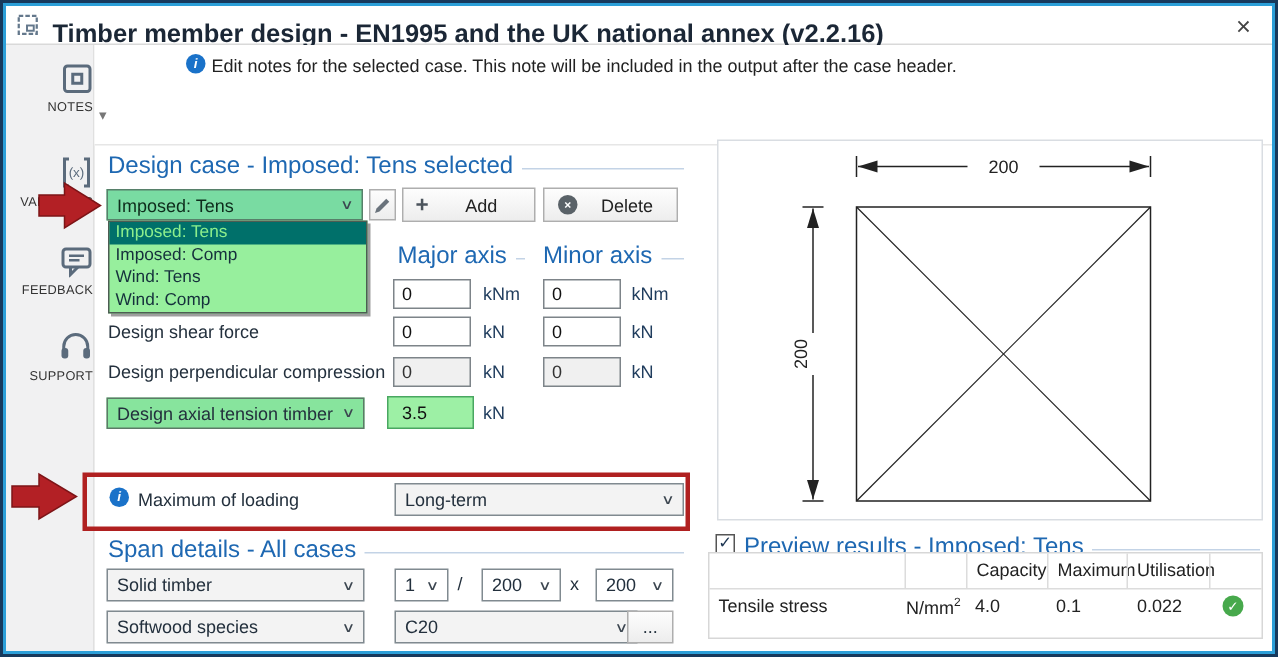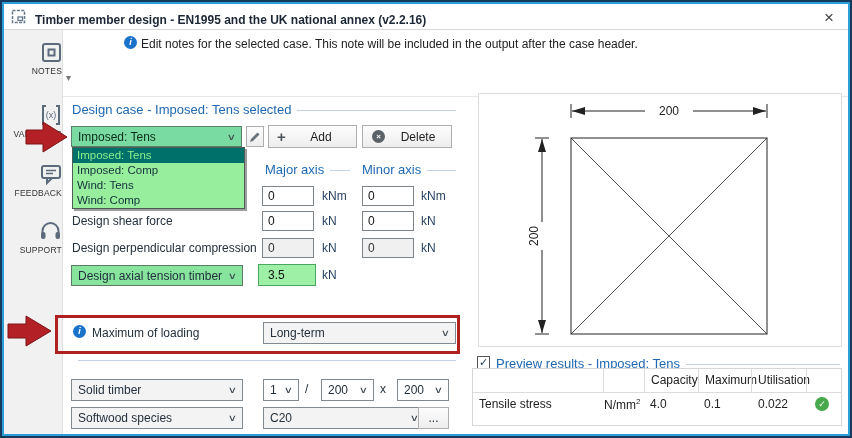--- a/index.html
+++ b/index.html
@@ -5,34 +5,34 @@
   html,body{margin:0;padding:0;background:#cfd6dd;}
   #app{position:relative;width:852px;height:438px;background:#fff;
        font-family:"Liberation Sans","DejaVu Sans",sans-serif;font-size:12px;color:#23303d;
        overflow:hidden;}
   .abs{position:absolute;}
   
   .frame-outer{position:absolute;inset:0;border:2px solid var(--border_navy);pointer-events:none;z-index:50;}
   .frame-inner{position:absolute;inset:2px;border:2px solid var(--border_blue);pointer-events:none;z-index:49;}
   
   .titlebar{left:4px;top:4px;right:4px;height:25px;background:#fff;border-bottom:1px solid #d9d9d9;}
-  .title-text{left:31px;top:9px;font-weight:700;font-size:12px;color:#1b2736;}
+  .title-text{left:31px;top:9px;font-weight:700;font-size:17px;color:#1b2736;}
   .close-x{right:8px;top:4px;width:22px;height:20px;text-align:center;font-size:17px;line-height:20px;color:#444;cursor:pointer;}
   
   .sidebar{left:4px;top:30px;width:58px;bottom:4px;background:#f1f1f2;border-right:1px solid #e0e0e0;}
   .side-item{position:absolute;left:0;width:58px;text-align:right;}
   .side-label{font-size:8.5px;color:#333;letter-spacing:.2px;}
   
   .notesbar{left:63px;top:30px;right:4px;height:66px;background:#fff;border-bottom:1px solid #e6e6e6;}
   .info-icon{display:inline-block;width:13px;height:13px;border-radius:50%;background:var(--info_blue);
              color:#fff;font-size:9px;font-weight:700;text-align:center;line-height:13px;font-style:italic;}
   .notes-text{left:78px;top:7px;color:#222;}
   .notes-toggle{left:3px;top:42px;color:#777;font-size:10px;}
   
-  .ghead{display:flex;align-items:center;color:var(--accent_blue);font-size:13px;}
+  .ghead{display:flex;align-items:center;color:var(--accent_blue);font-size:16px;}
   .ghead .line{flex:1;height:1px;background:#c3d3e6;margin-left:6px;margin-top:2px;}
   
   .combo{box-sizing:border-box;display:flex;align-items:center;border:1px solid #808a90;background:#f3f3f3;
          padding:0 6px;cursor:pointer;}
   .combo .cv{flex:1;white-space:nowrap;overflow:hidden;}
   .chev{color:#3c4650;font-size:9px;margin-left:4px;transform:scaleX(1.4);}
   .txtin{box-sizing:border-box;border:1px solid #7d8489;background:#fff;font:12px "Liberation Sans",sans-serif;
          padding:0 0 0 5px;color:#111;outline:none;}
   .txtin[disabled]{background:#f0f0f0;color:#333;}
   .unit{color:#1f3c5d;}
@@ -184,20 +184,21 @@
 
   <div class="abs redbox" style="left:55px;top:315px;width:399px;height:33px"></div>
   <span class="abs info-icon" style="left:73px;top:325px">i</span>
   <div class="abs" style="left:92px;top:326px">Maximum of loading</div>
   <div class="abs combo" style="left:263px;top:322px;width:193px;height:22px">
     <span class="cv">Long-term</span>
     <span class="chev">∨</span>
   </div>
 
   <div class="abs ghead" style="left:72px;top:358px;width:384px">
+    <span>Span details - All cases</span>
     <span class="line"></span>
   </div>
   <div class="abs combo" style="left:71px;top:379px;width:172px;height:22px">
     <span class="cv">Solid timber</span>
     <span class="chev">∨</span>
   </div>
   <div class="abs combo" style="left:263px;top:379px;width:36px;height:22px;background:#fff">
     <span class="cv">1</span>
     <span class="chev">∨</span>
   </div>

